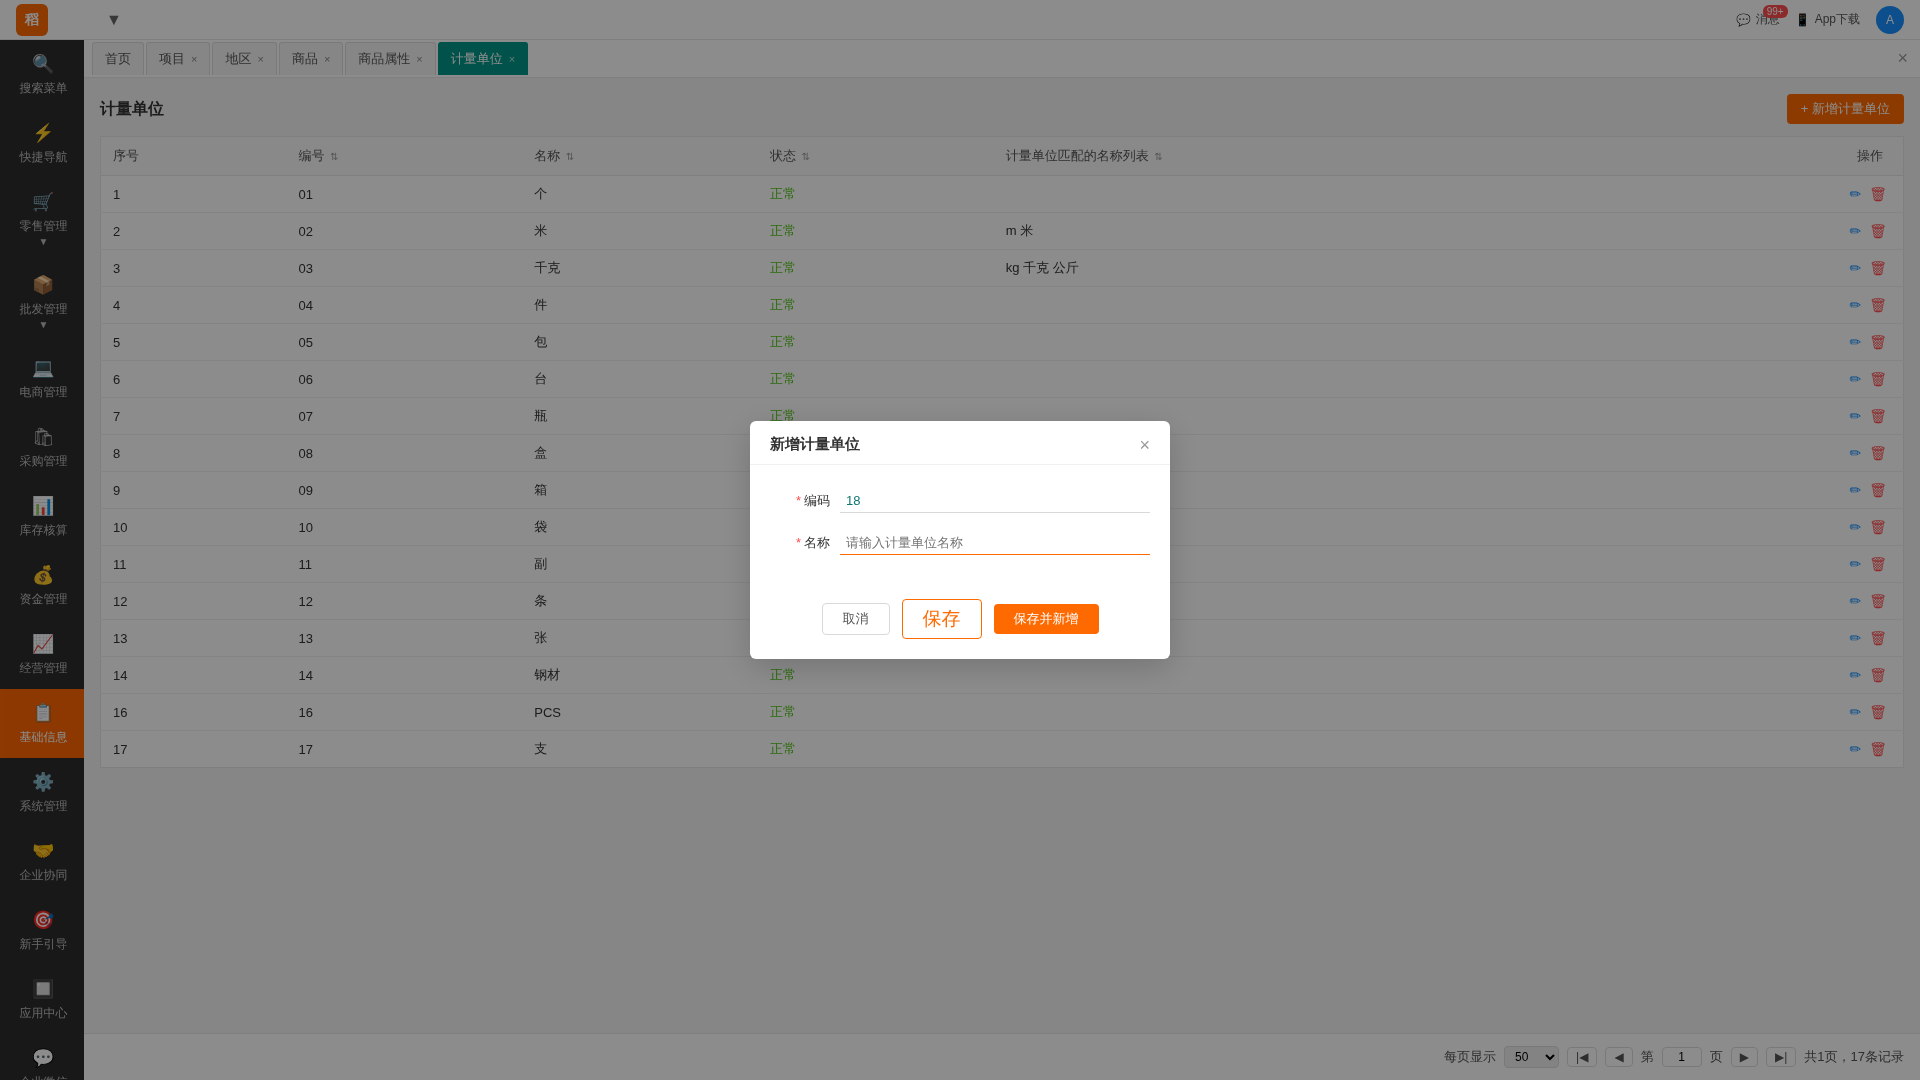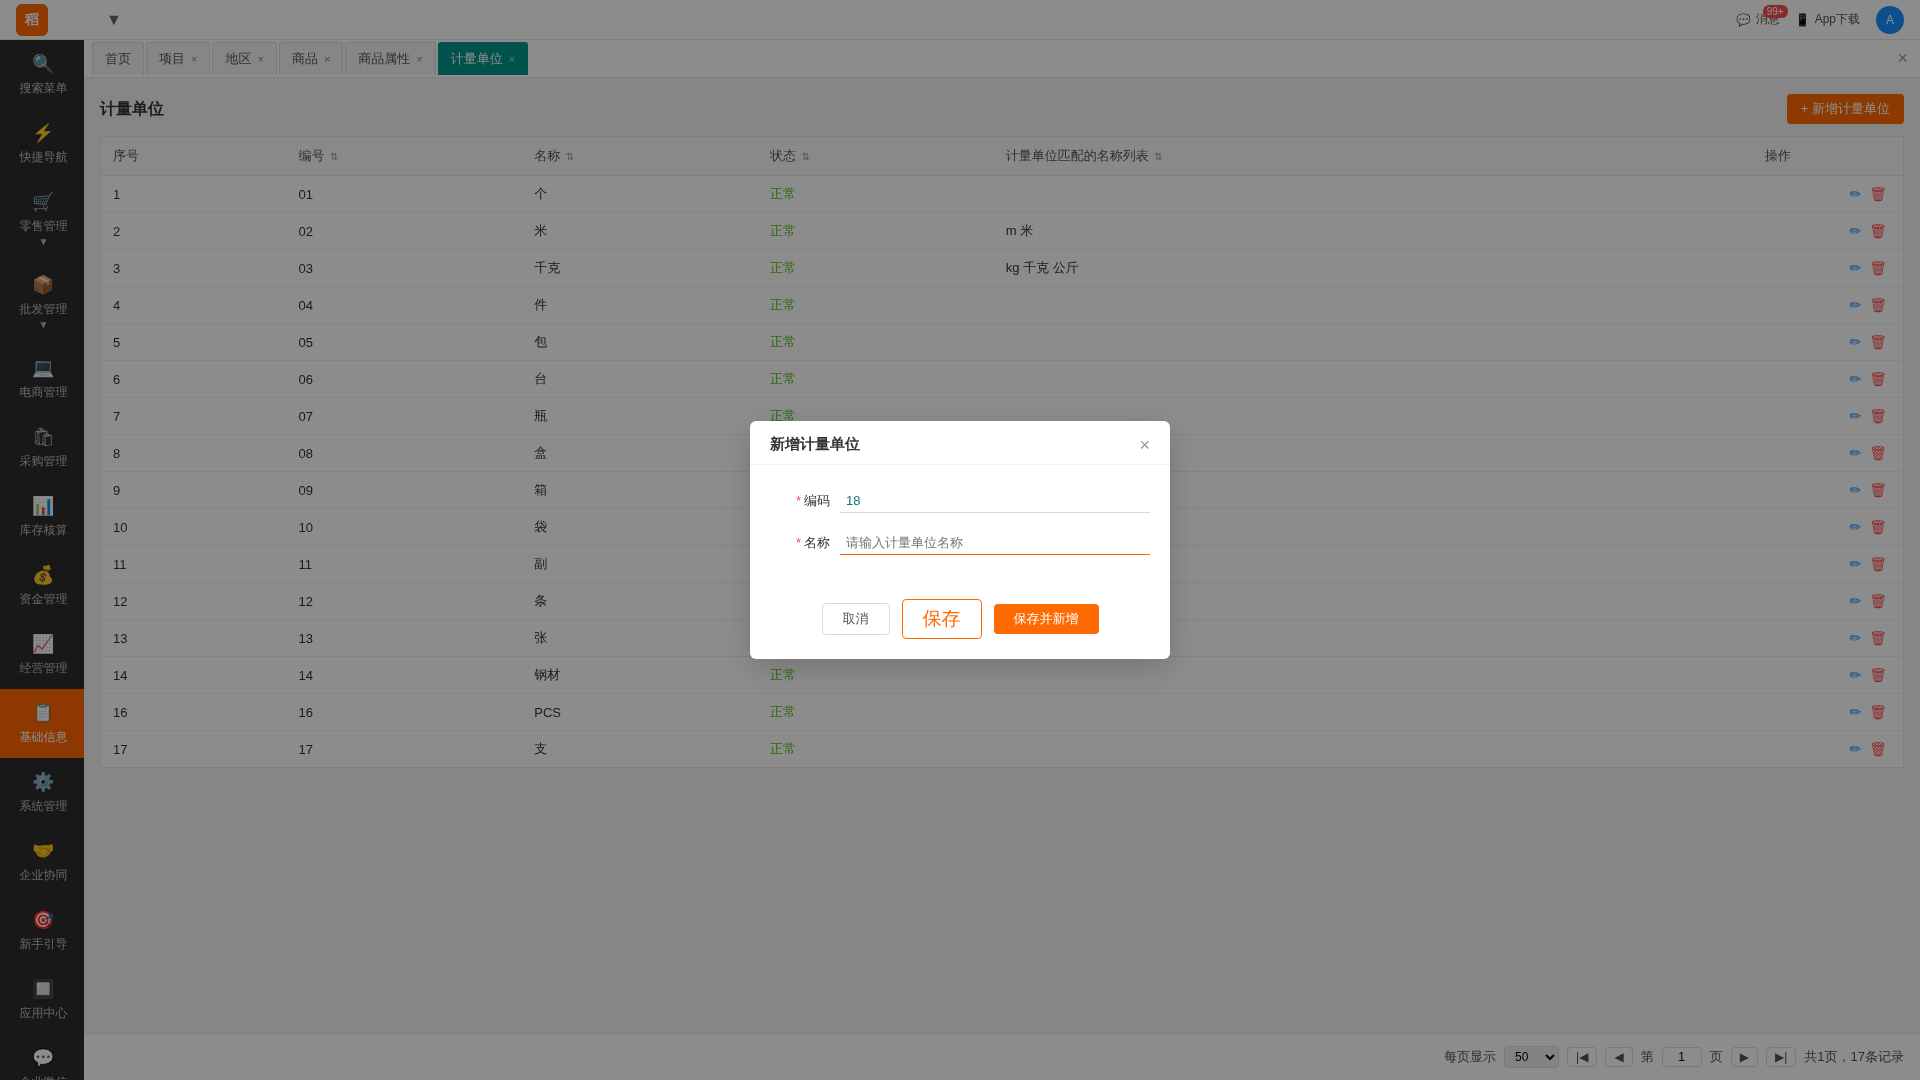--- a/index.html
+++ b/index.html
@@ -423,21 +423,21 @@
             <span class="sort-icon">⇅</span>
           </th>
           <th>
             <span>状态</span>
             <span class="sort-icon">⇅</span>
           </th>
           <th>
             <span>计量单位匹配的名称列表</span>
             <span class="sort-icon">⇅</span>
           </th>
-          <th style="text-align:center; padding-right: 20px">
+          <th style="text-align:right; padding-right: 20px">
             <span>操作</span>
           </th>
         </tr>
       </thead>
       <tbody id="table-body">
       <tr>
       <td>1</td>
       <td>01</td>
       <td>个</td>
       <td><span class="status-normal">正常</span></td>

